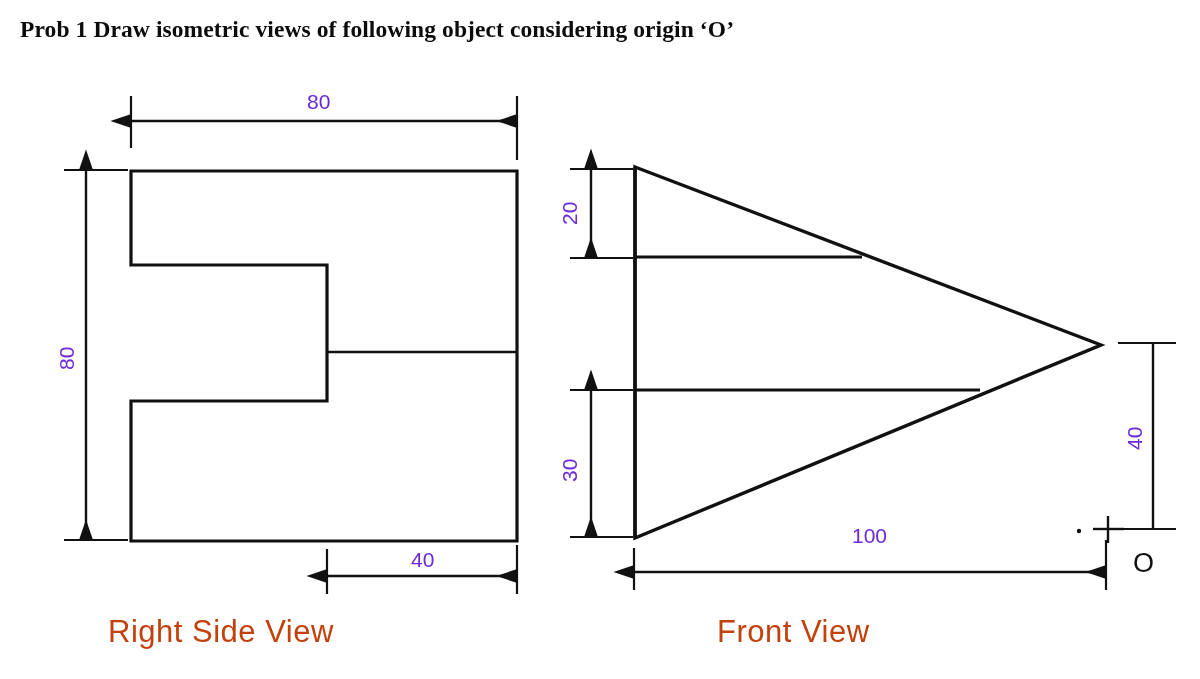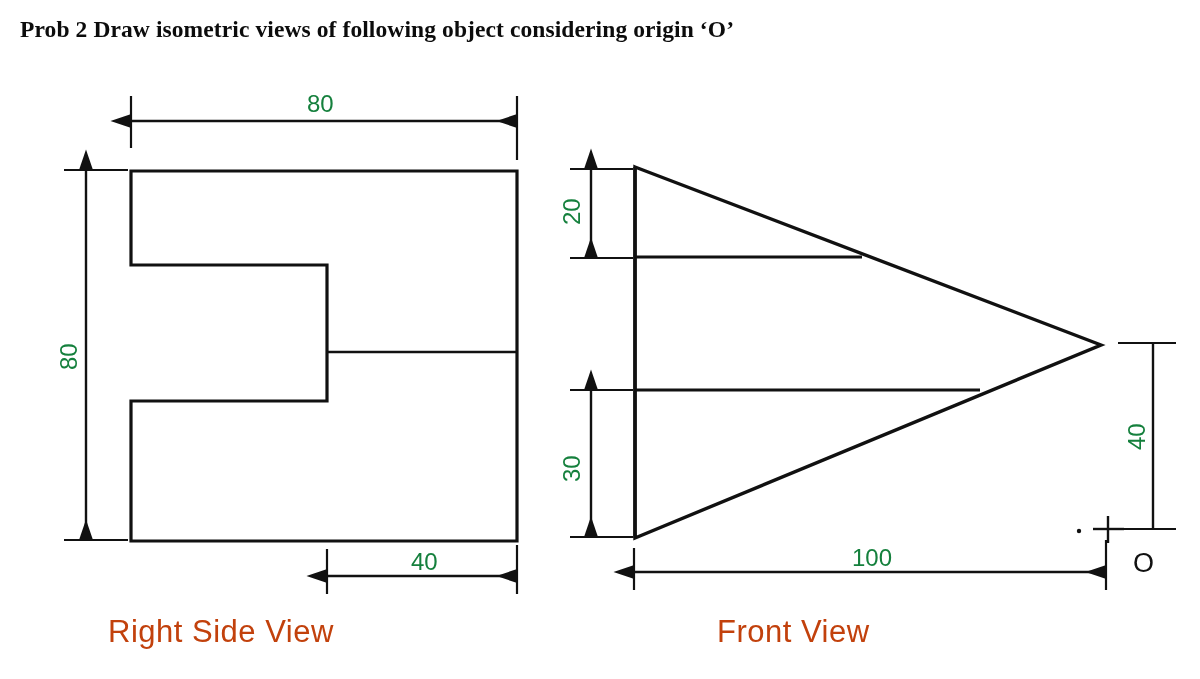--- a/index.html
+++ b/index.html
@@ -43,40 +43,40 @@
     color: #c2410c;
     letter-spacing: 0.5px;
     white-space: nowrap;
   }
   .view-label.rsv { left: 108px; top: 614px; }
   .view-label.fv  { left: 717px; top: 614px; }
 
   .dim-text {
     position: absolute;
     font-family: "Liberation Sans", sans-serif;
-    font-size: 24px;
-    color: #15803d;
+    font-size: 21px;
+    color: #6d28d9;
     white-space: nowrap;
   }
   .dim-text.rot {
     transform-origin: 0 0;
     transform: rotate(-90deg);
   }
   .origin-letter {
     position: absolute;
     font-family: "Liberation Sans", sans-serif;
     font-size: 27px;
     color: #111111;
     white-space: nowrap;
   }
 </style>
 </head>
 <body>
 
-<div class="title">Prob 2 Draw isometric views of following object considering origin ‘O’</div>
+<div class="title">Prob 1 Draw isometric views of following object considering origin ‘O’</div>
 
 <svg class="drawing-canvas" viewBox="0 0 1200 679" width="1200" height="679" xmlns="http://www.w3.org/2000/svg">
 
   <defs>
     <marker id="arrHead" viewBox="0 0 10 10" refX="9.5" refY="5" markerWidth="9" markerHeight="9" orient="auto-start-reverse">
       <path d="M 0 5 L 10 1.6 L 10 8.4 z" fill="#111111"></path>
     </marker>
     <marker id="arrTail" viewBox="0 0 10 10" refX="0.5" refY="5" markerWidth="9" markerHeight="9" orient="auto-start-reverse">
       <path d="M 10 5 L 0 1.6 L 0 8.4 z" fill="#111111"></path>
     </marker>
@@ -140,19 +140,19 @@
 <div class="dim-text rot" style="left:55px; top:370px;">80</div>
 
 <div class="dim-text" style="left:411px; top:548px;">40</div>
 
 <div class="dim-text rot" style="left:558px; top:225px;">20</div>
 
 <div class="dim-text rot" style="left:558px; top:482px;">30</div>
 
 <div class="dim-text rot" style="left:1123px; top:450px;">40</div>
 
-<div class="dim-text" style="left:852px; top:544px;">100</div>
+<div class="dim-text" style="left:852px; top:524px;">100</div>
 
 <div class="origin-letter" style="left:1133px; top:548px;">O</div>
 
 <div class="view-label rsv">Right Side View</div>
 
 <div class="view-label fv">Front View</div>
 
 </body></html>

